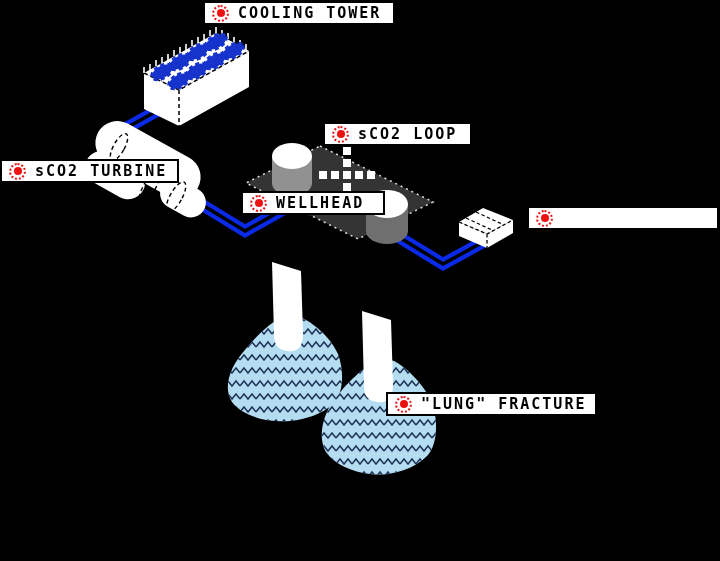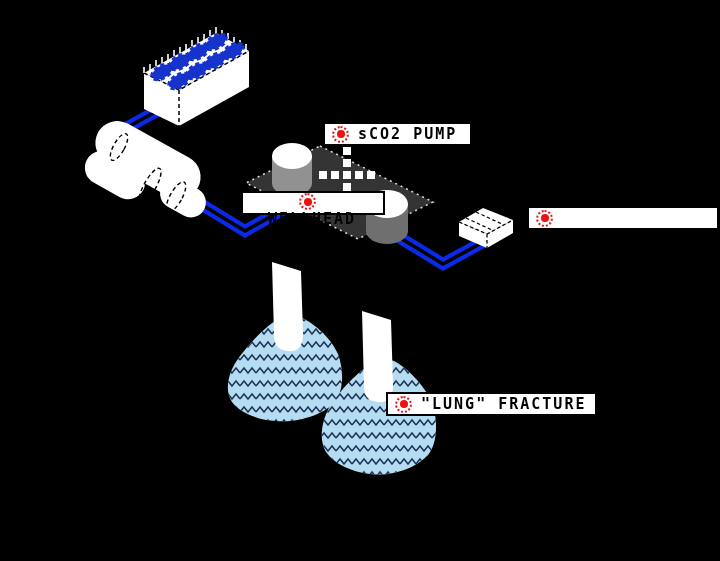--- a/index.html
+++ b/index.html
@@ -28,21 +28,21 @@
     width:17px;height:17px;border-radius:50%;
     border:2px dotted #e81111;
     margin-right:9px;
     display:flex;align-items:center;justify-content:center;
     flex:0 0 auto;
   }
   .dot-core{width:8px;height:8px;border-radius:50%;background:#ee1111;}
   .lbl-cooling{left:203px;top:1px;min-width:192px;}
   .lbl-loop{left:323px;top:122px;min-width:149px;}
   .lbl-turbine{left:0px;top:159px;min-width:179px;}
-  .lbl-wellhead{left:241px;top:191px;min-width:144px;flex-direction:column;}
+  .lbl-wellhead{left:241px;top:191px;min-width:144px;}
   .lbl-pump{left:527px;top:206px;min-width:192px;}
   .lbl-lung{left:386px;top:392px;min-width:207px;}
 </style>
 </head>
 <body>
 
 <div class="stage">
 
 <svg width="720" height="561" viewBox="0 0 720 561">
   <defs>
@@ -146,28 +146,40 @@
   </g>
 
   <g>
     <polygon points="459,222 483,208 513,220 487,234" fill="#fff"></polygon>
     <polygon points="459,222 487,234 487,248 459,236" fill="#fff"></polygon>
     <polygon points="487,234 513,220 513,233 487,248" fill="#fff"></polygon>
     <path d="M459,222 L487,234 L513,220 M487,234 L487,248 M466,218 L492,230 M476,212 L502,224" stroke="#000" stroke-width="1.3" fill="none" stroke-dasharray="3.5,2.5"></path>
   </g>
 </svg>
 
+  <div class="label lbl-cooling">
+    <span class="dot-icon">
+        <span class="dot-core"></span>
+      </span>
+    <span>COOLING TOWER</span>
+  </div>
 
   <div class="label lbl-loop">
     <span class="dot-icon">
         <span class="dot-core"></span>
       </span>
-    <span>sCO2 PUMP</span>
+    <span>sCO2 LOOP</span>
   </div>
 
+  <div class="label lbl-turbine">
+    <span class="dot-icon">
+        <span class="dot-core"></span>
+      </span>
+    <span>sCO2 TURBINE</span>
+  </div>
 
   <div class="label lbl-wellhead">
     <span class="dot-icon">
         <span class="dot-core"></span>
       </span>
     <span>WELLHEAD</span>
   </div>
 
   <div class="label lbl-pump">
     <span class="dot-icon">

